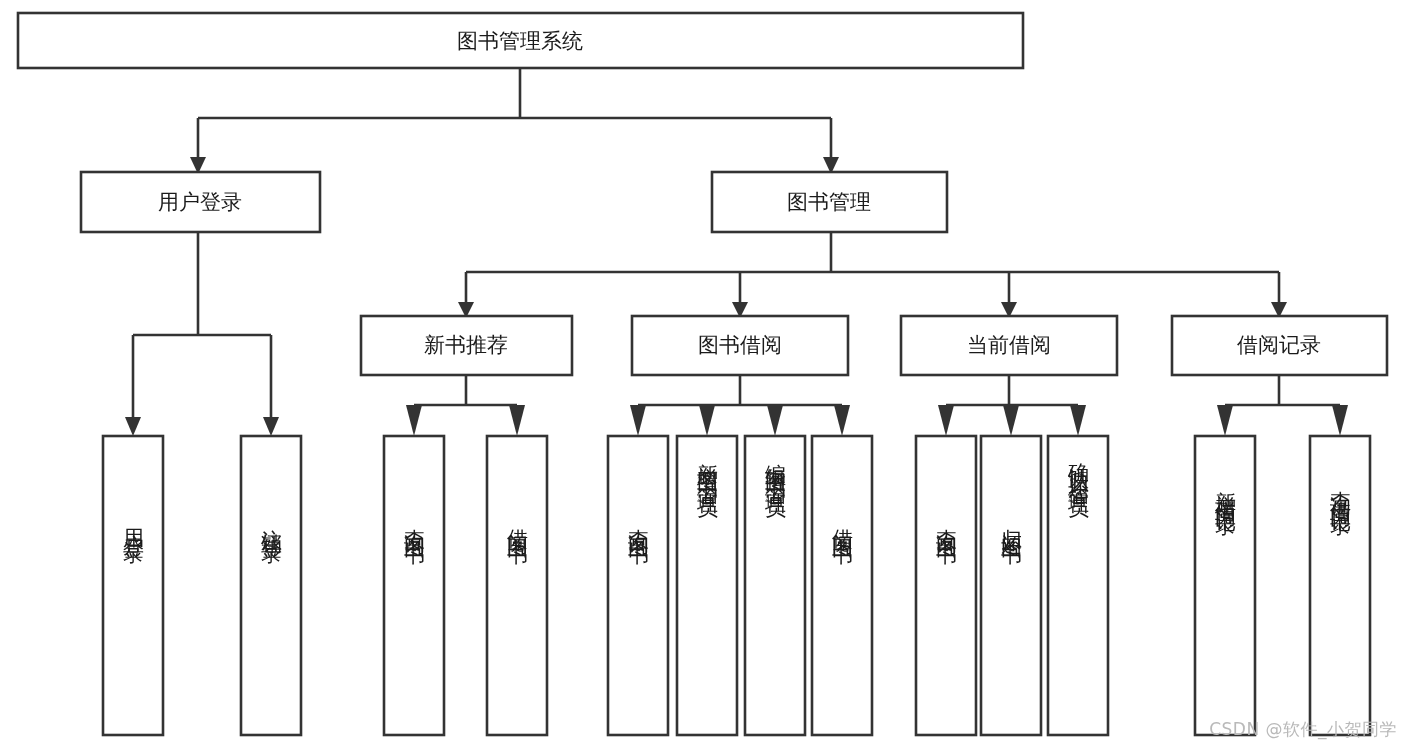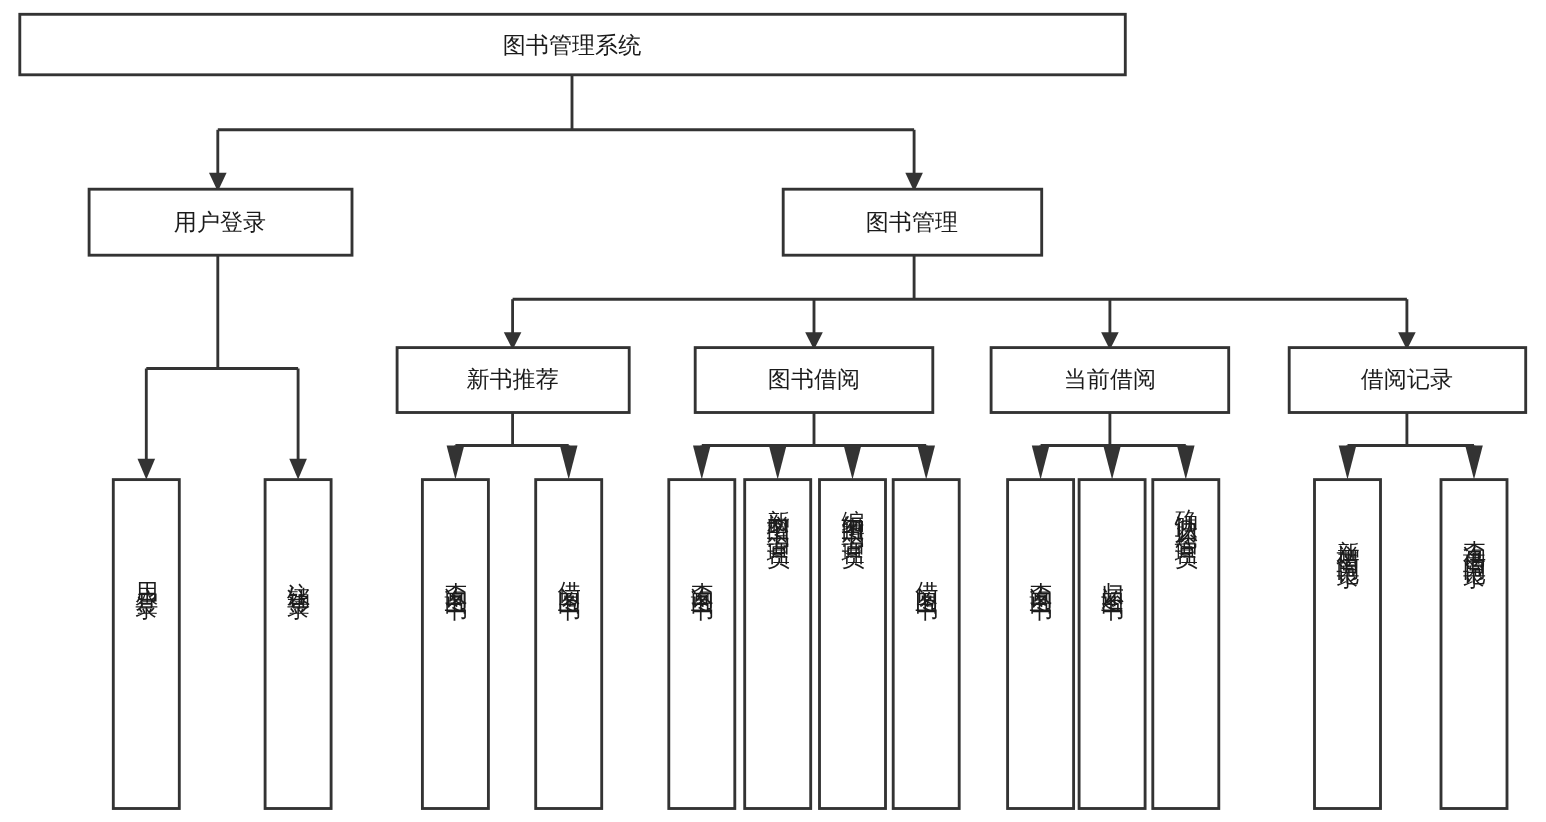--- a/index.html
+++ b/index.html
@@ -228,13 +228,14 @@
     <span class="node-label-v">确认归还（管理员）</span>
   </div>
 
   <div class="node-label-v-wrap" style="left:1195px; top:436px; width:60px; height:299px; padding-top:38px;">
     <span class="node-label-v">新增借阅记录</span>
   </div>
   <div class="node-label-v-wrap" style="left:1310px; top:436px; width:60px; height:299px; padding-top:38px;">
     <span class="node-label-v">查询借阅记录</span>
   </div>
 
+  <div class="watermark">CSDN @软件_小贺同学</div>
 </div>
 
 </body></html>

